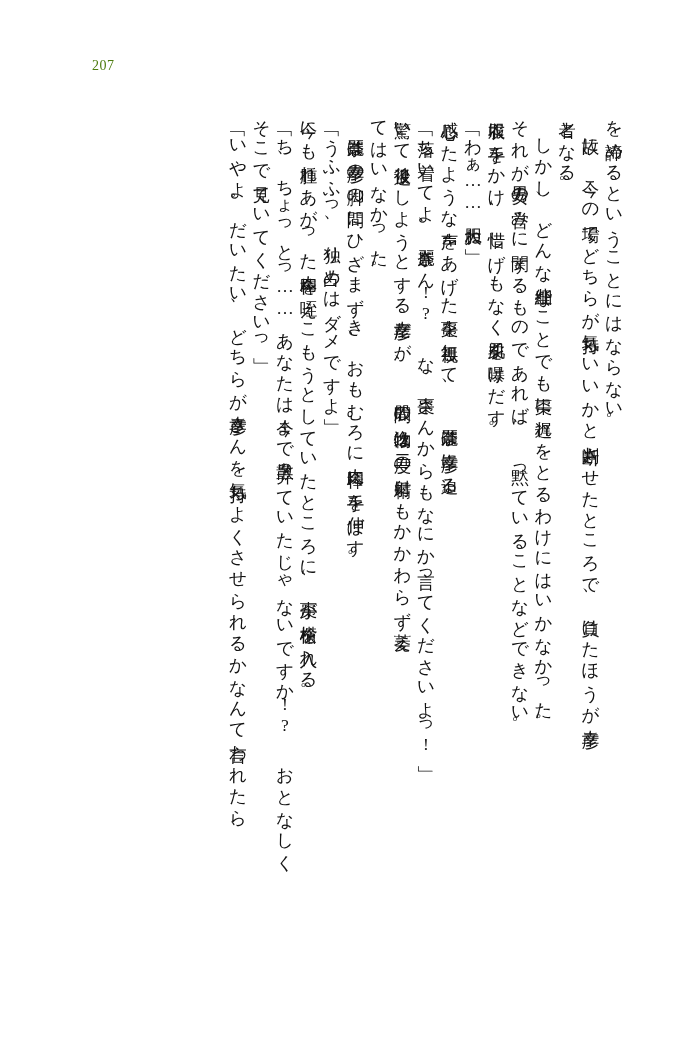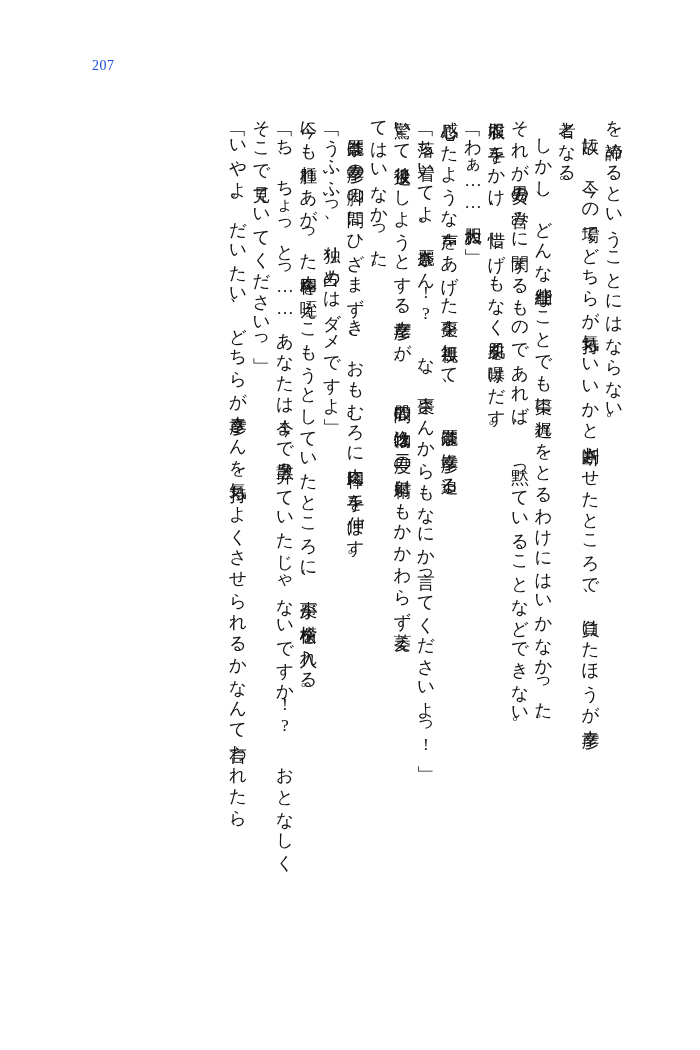--- a/index.html
+++ b/index.html
@@ -25,21 +25,21 @@
     background: #ffffff;
   }
 
   
   .page-number {
     position: absolute;
     left: 92px;
     top: 58px;
     font-size: 14px;
     letter-spacing: 0.5px;
-    color: #1d4ed8;
+    color: #4d7c0f;
     font-family: "Liberation Serif", "DejaVu Serif", serif;
   }
 
   
   .text-block {
     position: absolute;
     top: 108px;
     right: 78px;
     height: 880px;
     display: flex;

